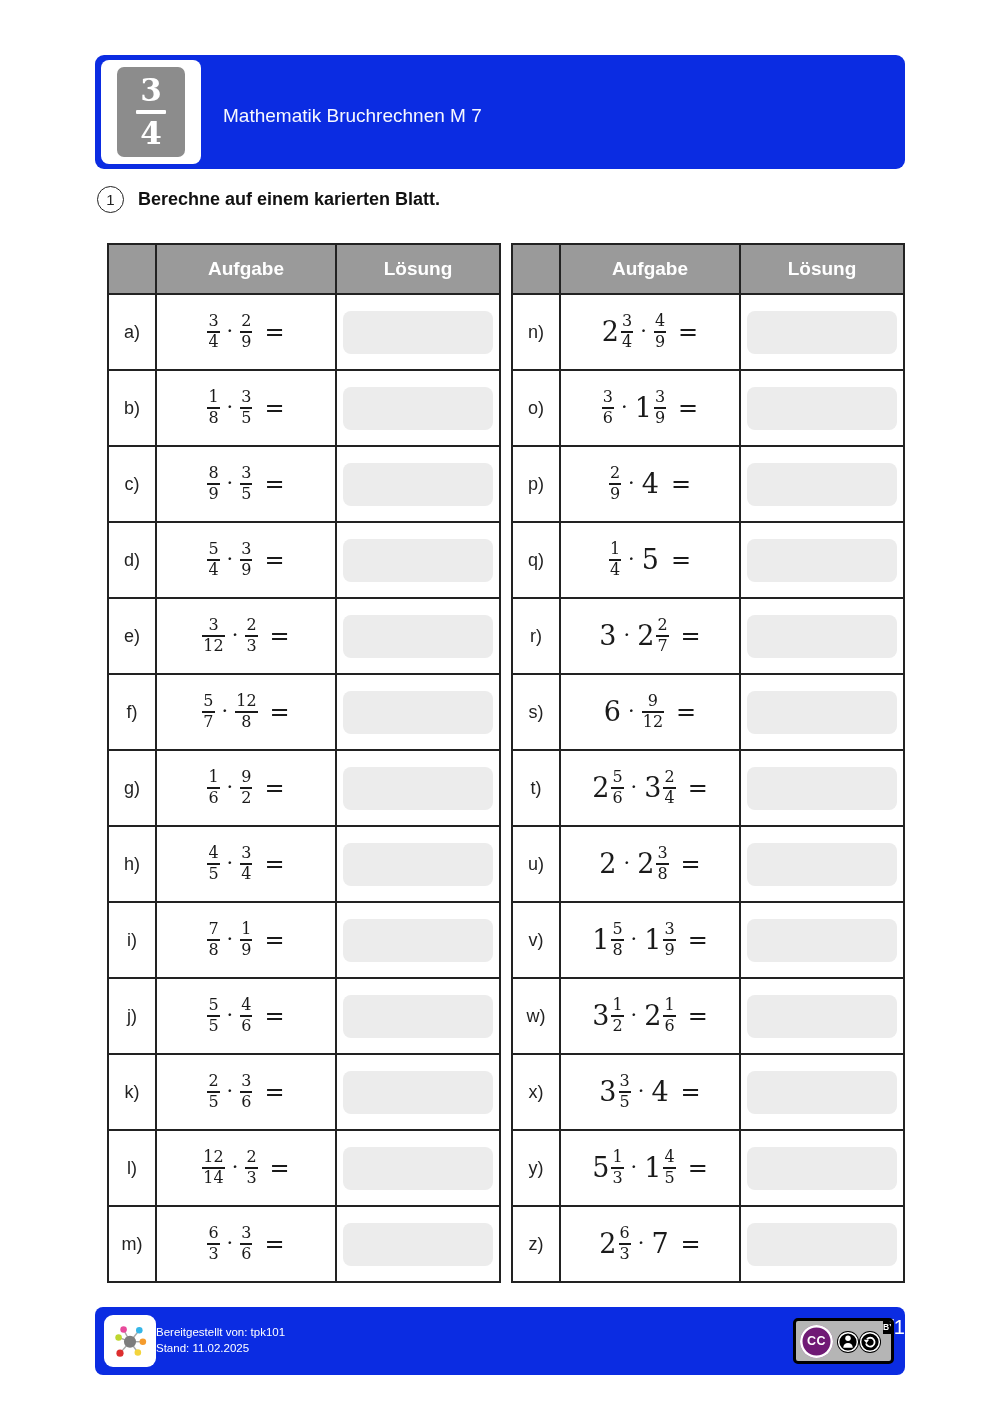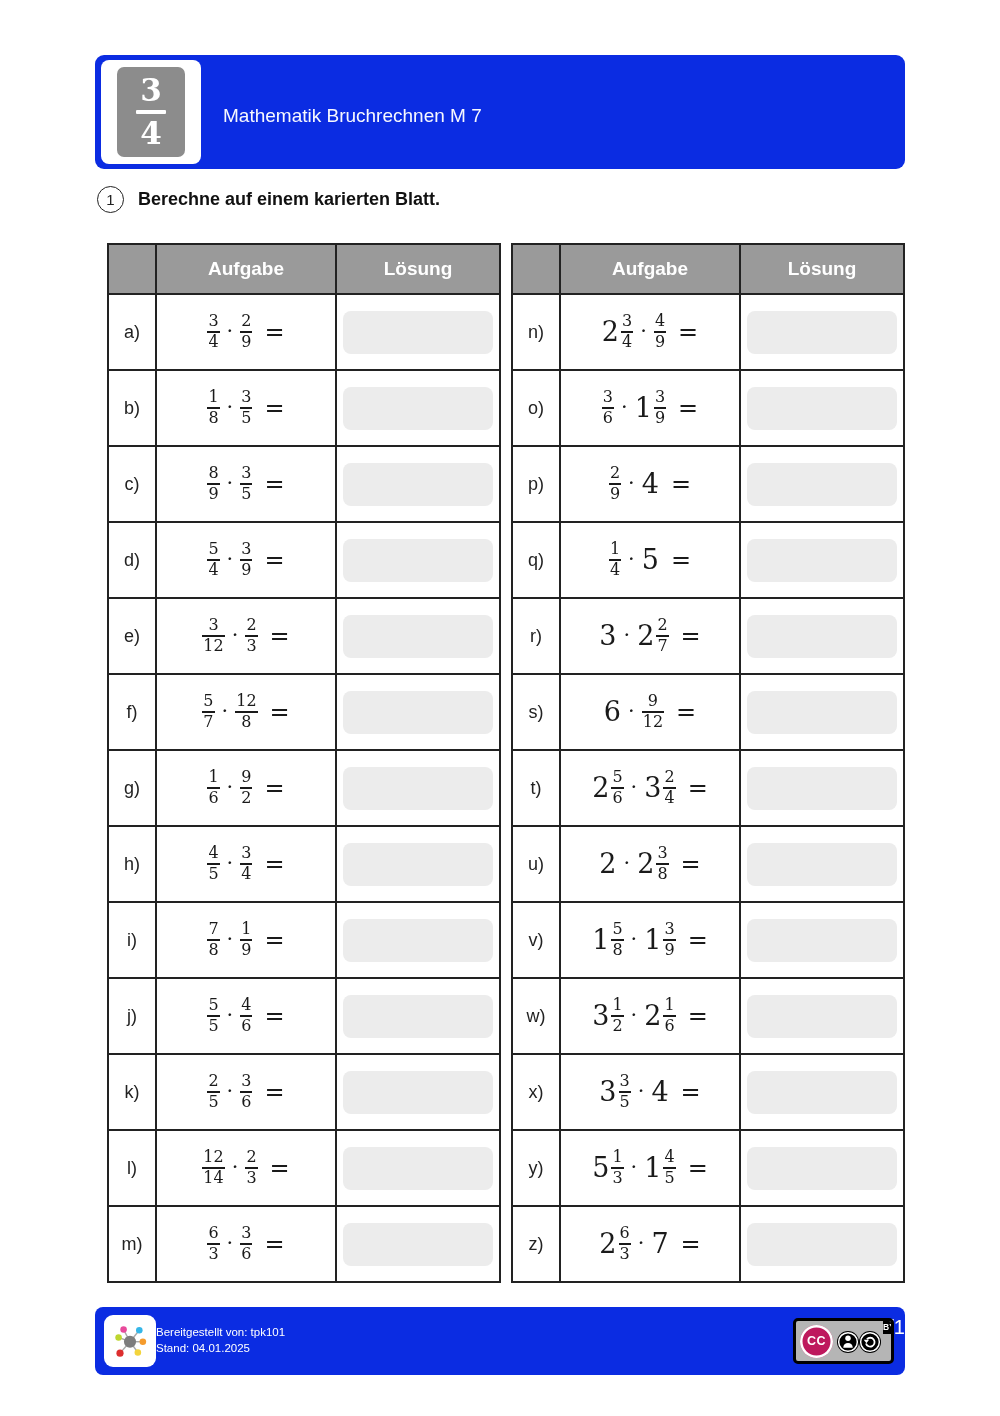--- a/index.html
+++ b/index.html
@@ -89,21 +89,21 @@
   .page-num{
     position:absolute;left:0;right:0;top:9px;text-align:right;
     font-size:20px;color:#fff;pointer-events:none;
   }
   .cc-badge{
     position:absolute;right:11px;top:50%;transform:translateY(-50%);
     width:101px;height:46px;background:#b5b5b5;border:3px solid #000;border-radius:5px;
     display:flex;align-items:center;overflow:hidden;
   }
   .cc-circle{
-    width:33px;height:33px;border-radius:50%;background:#be185d;color:#fff;
+    width:33px;height:33px;border-radius:50%;background:#701a75;color:#fff;
     box-shadow:inset 0 0 0 2.5px #fff;margin-left:4px;flex:0 0 auto;
     display:flex;align-items:center;justify-content:center;
     font-size:12.5px;font-weight:bold;letter-spacing:.5px;
   }
   .cc-right{align-self:stretch;flex:1;display:flex;flex-direction:row;justify-content:flex-end;margin-left:2px;}
   .cc-icons{display:flex;justify-content:space-around;align-items:center;flex:1;padding:2px 2px 1px;}
   .cc-icons svg{display:block;}
   .cc-strip{
     background:#000;height:13px;display:flex;justify-content:space-around;align-items:center;
     font-size:8.5px;font-weight:bold;color:#fff;line-height:1;
@@ -769,21 +769,21 @@
         <circle cx="41" cy="13" r="4.6" fill="#35b6e8"></circle>
         <circle cx="46" cy="29" r="4.6" fill="#f59b2d"></circle>
         <circle cx="12" cy="23" r="4.6" fill="#bed62f"></circle>
         <circle cx="14" cy="45" r="5" fill="#dd2e2e"></circle>
         <circle cx="39" cy="44" r="4.6" fill="#f3d43c"></circle>
         <circle cx="28" cy="29" r="8.5" fill="#7d7d7d"></circle>
       </svg>
     </div>
     <div class="footer-text">
       <div>Bereitgestellt von: tpk101</div>
-      <div>Stand: 04.01.2025</div>
+      <div>Stand: 11.02.2025</div>
     </div>
     <div class="page-num">Seite: 1/1</div>
 
     <div class="cc-badge">
       <div class="cc-circle">CC</div>
       <div class="cc-right">
         <div class="cc-icons">
           <svg width="22" height="22" viewBox="0 0 24 24">
             <circle cx="12" cy="12" r="12" fill="#000"></circle>
             <circle cx="12" cy="12" r="10.2" fill="none" stroke="#fff" stroke-width="1.6"></circle>

